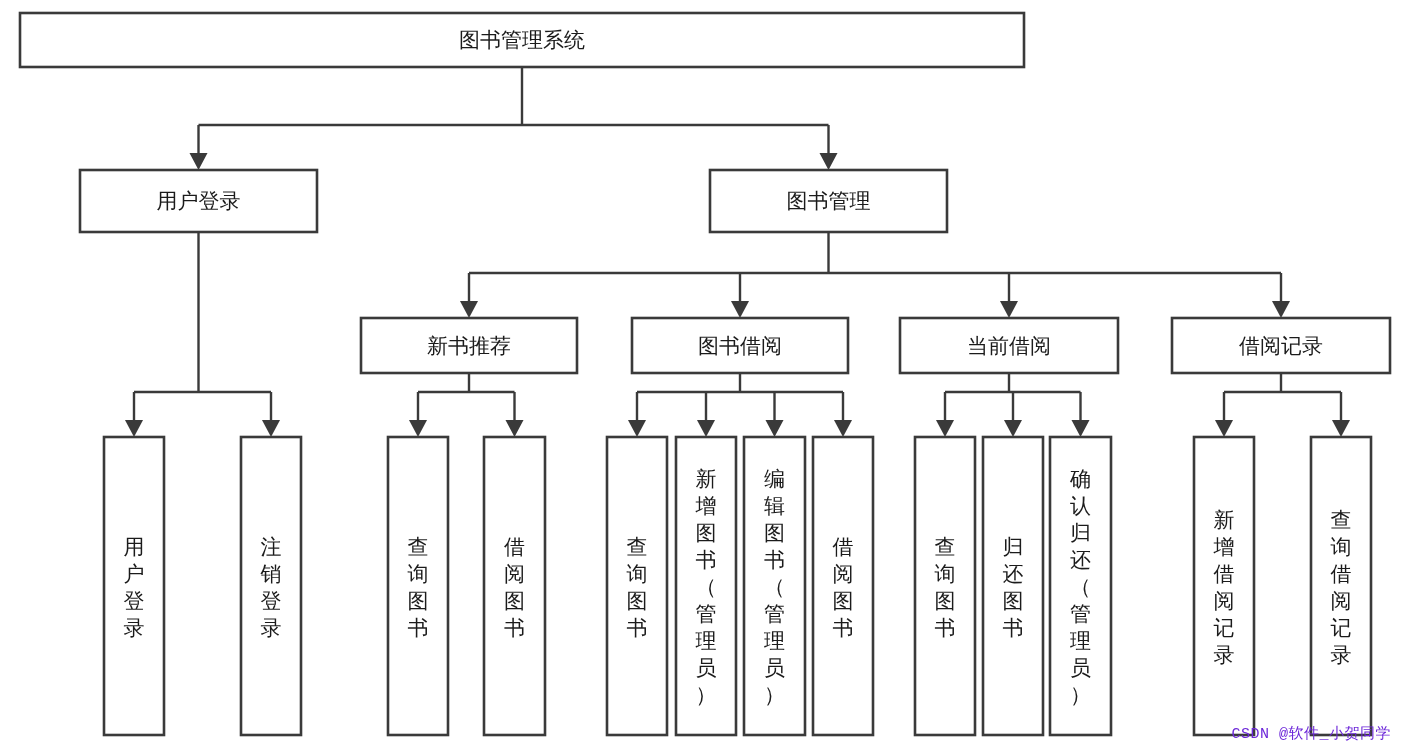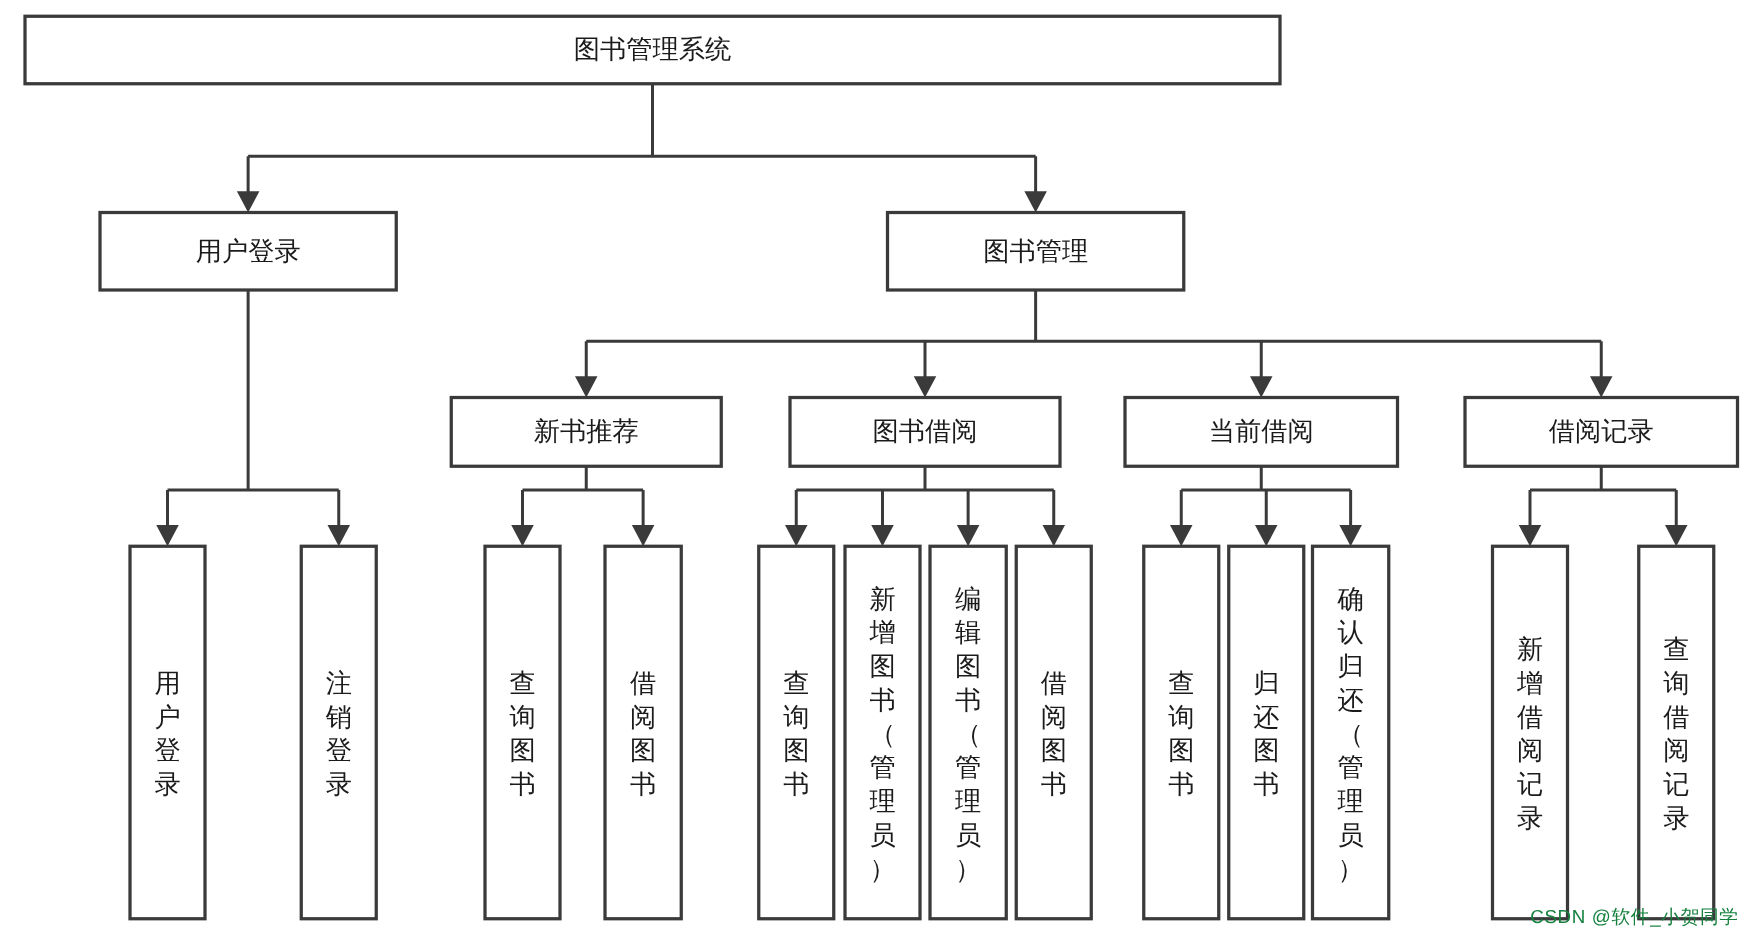--- a/index.html
+++ b/index.html
@@ -55,23 +55,23 @@
     stroke-linecap: butt;
   }
   .arrow-head {
     fill: #3a3a3a;
     stroke: none;
   }
   .watermark {
     position: absolute;
     right: 14px;
     bottom: 4px;
-    font-family: Liberation Sans, sans-serif;
+    font-family: Liberation Mono, monospace;
     font-size: 15px;
-    color: #15803d;
+    color: #6d28d9;
     letter-spacing: 0.5px;
     user-select: none;
     white-space: pre;
   }
 </style>
 </head>
 <body>
 
 <div id="diagram-root">
   <svg class="diagram-canvas" viewBox="0 0 1405 747">

